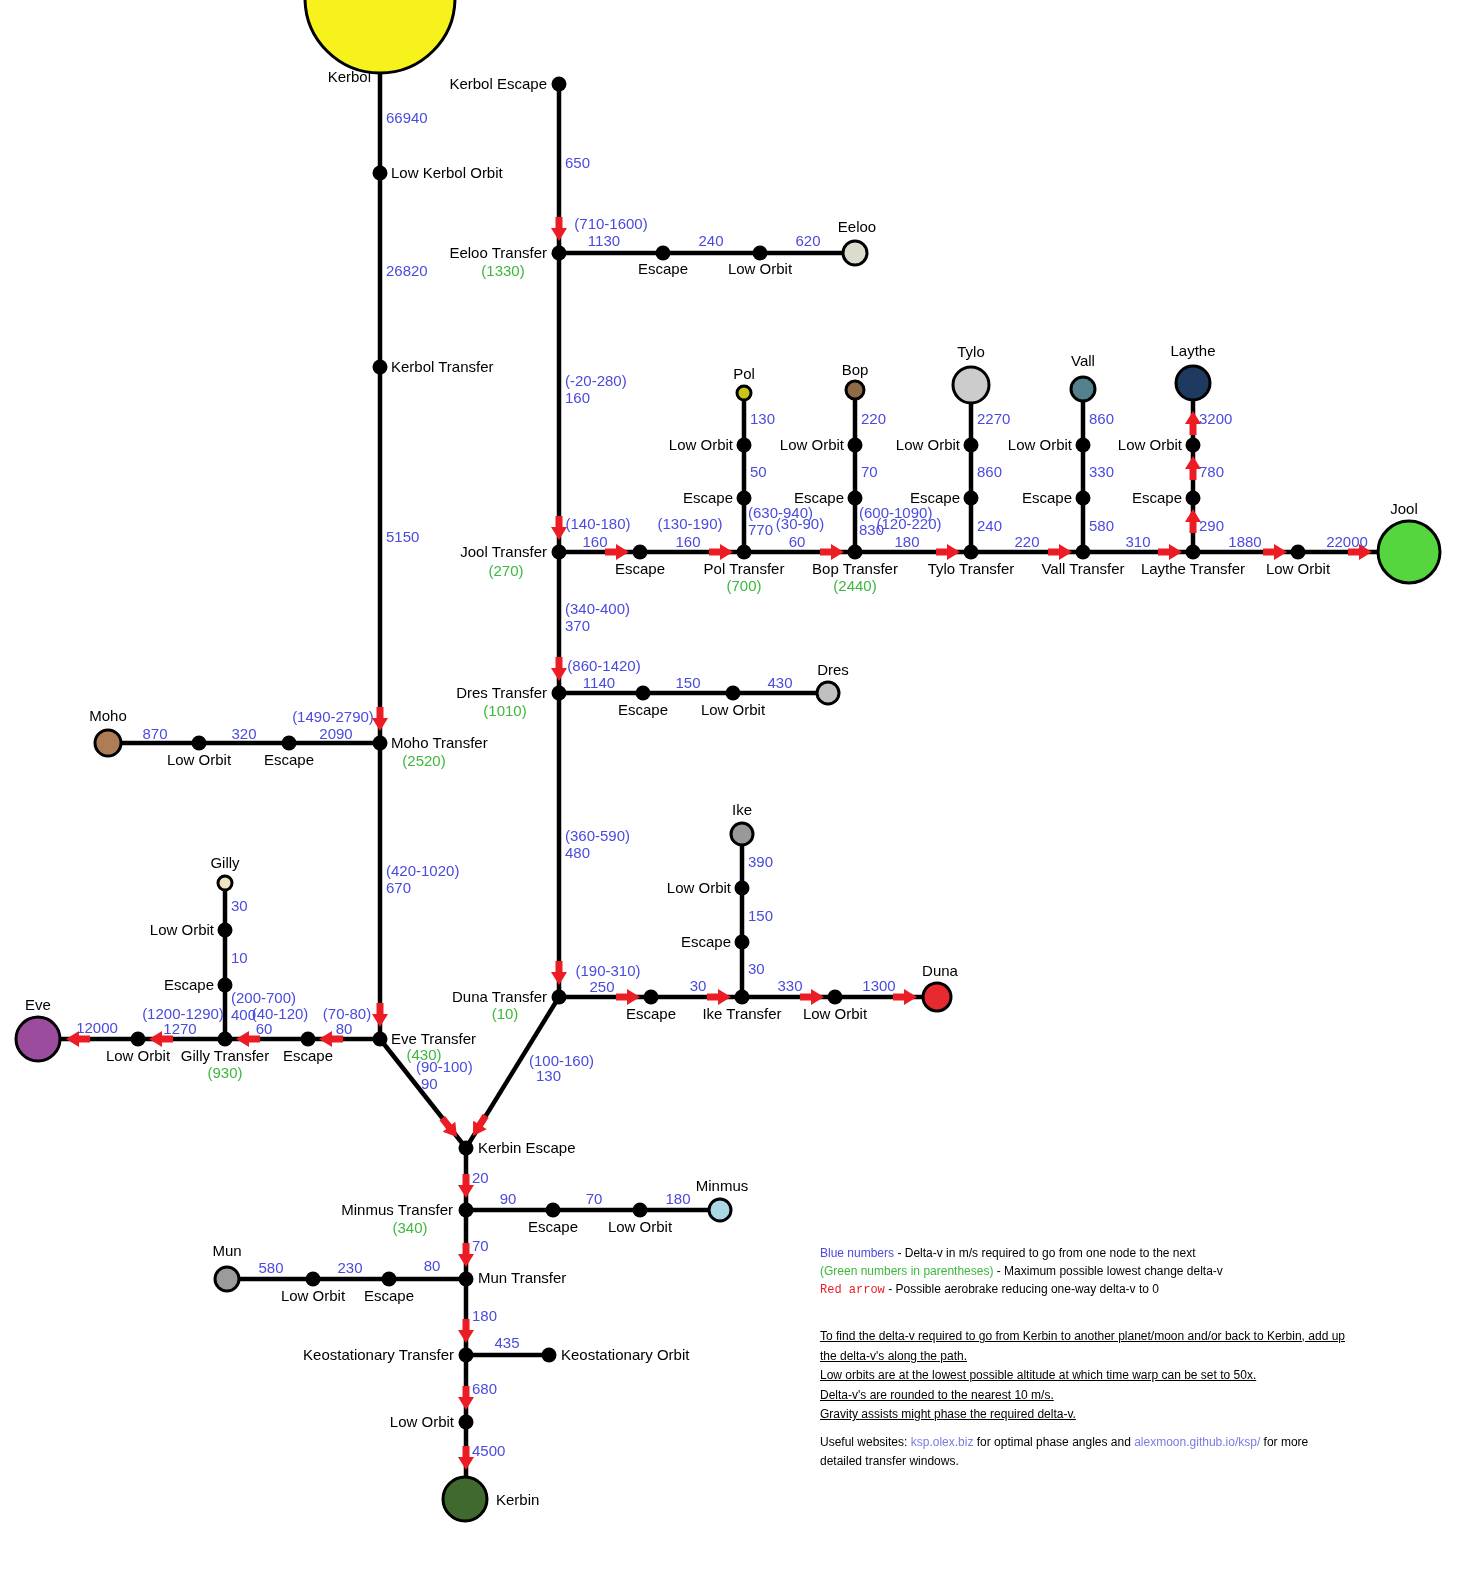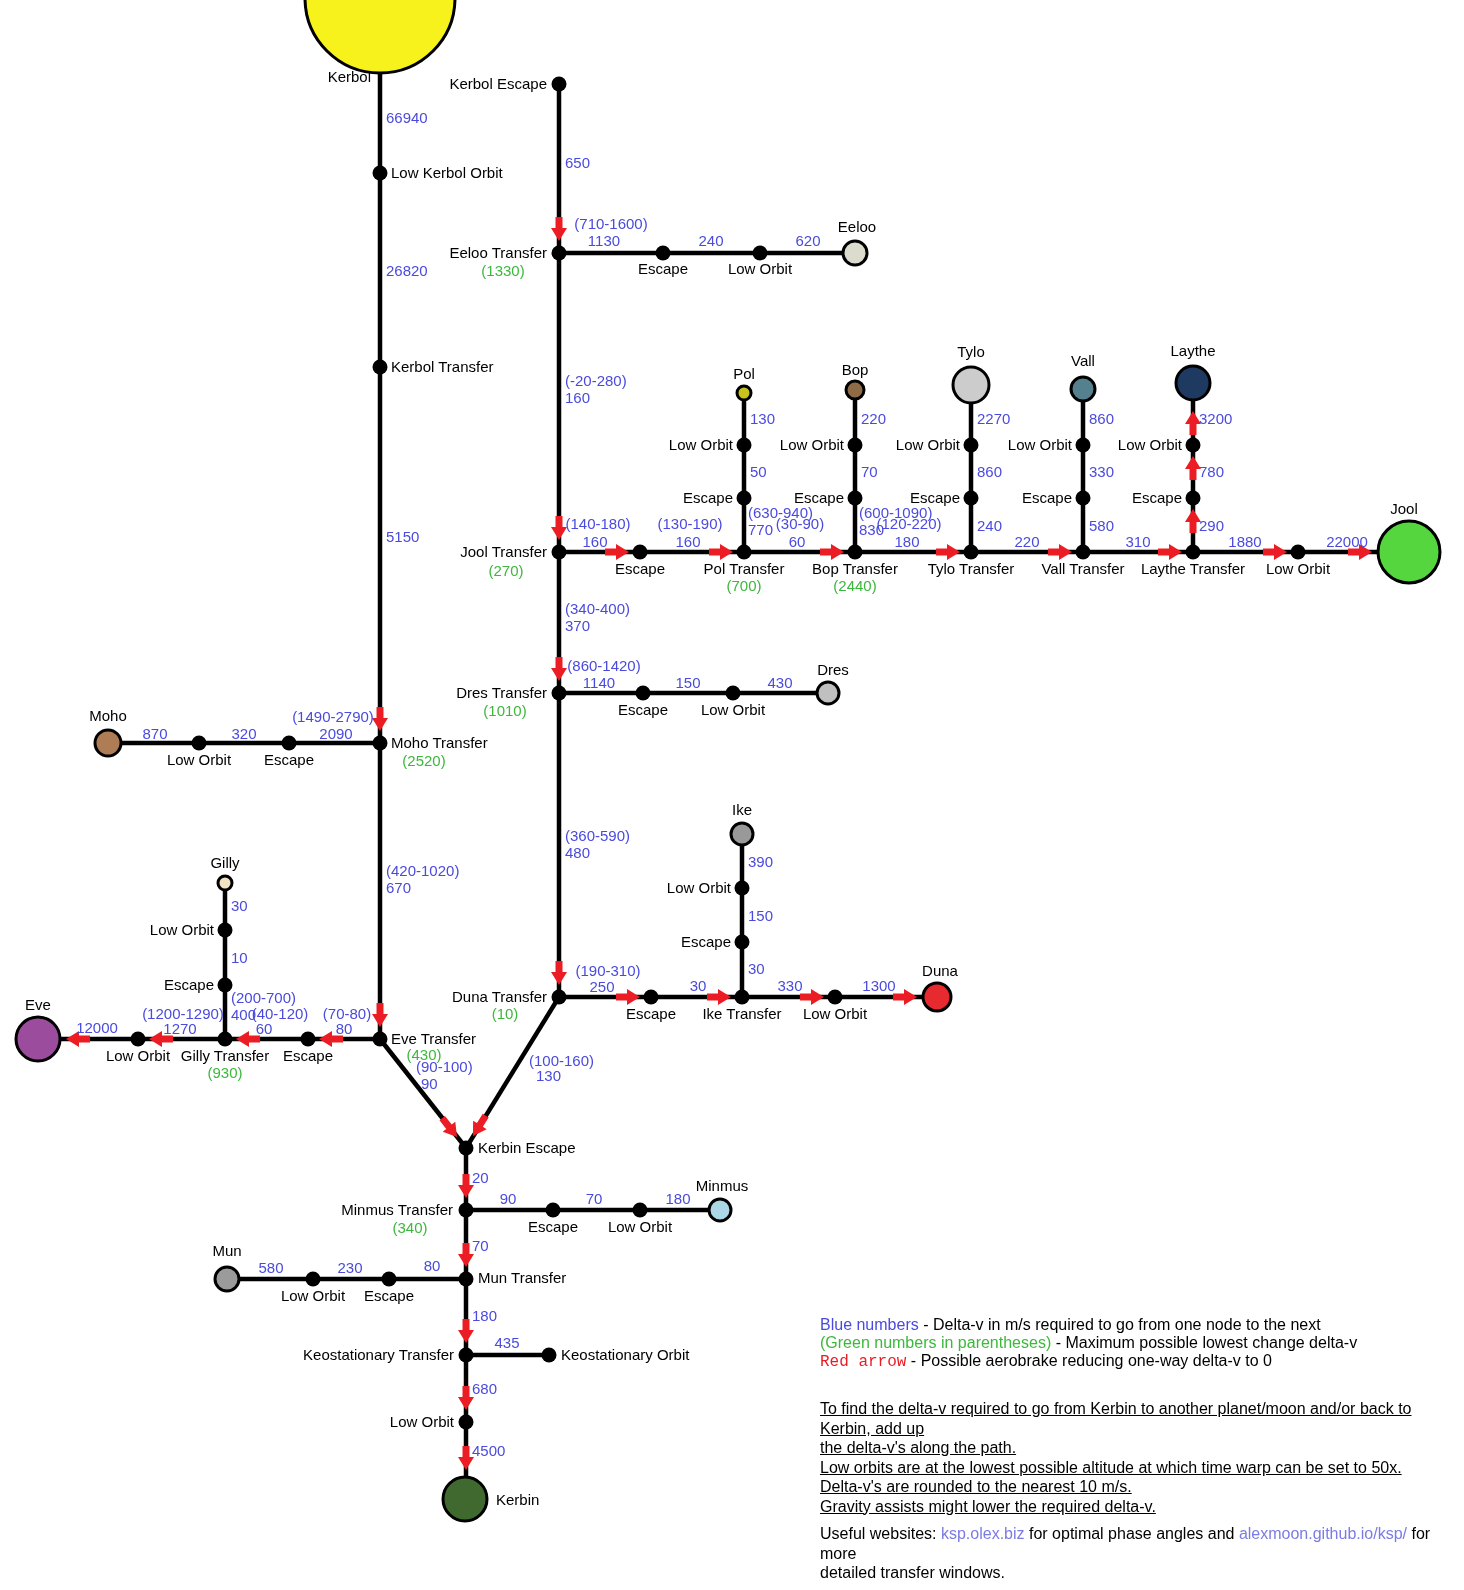--- a/index.html
+++ b/index.html
@@ -2,21 +2,21 @@
 <html><head>
 <meta charset="utf-8">
 <style>
   html,body{margin:0;padding:0;background:#ffffff;}
   .canvas{position:relative;width:1464px;height:1590px;background:#fff;overflow:hidden;
           font-family:"Liberation Sans",sans-serif;}
   svg{position:absolute;left:0;top:0;}
   svg text{font-family:"Liberation Sans",sans-serif;font-size:15px;fill:#000;}
   svg text.b{fill:#4A4ADF;}
   svg text.g{fill:#3CB83C;}
-  .legend{position:absolute;left:820px;top:1316px;width:644px;font-size:16px;
+  .legend{position:absolute;left:820px;top:1244px;width:644px;font-size:12px;
           line-height:18px;color:#000;}
   .notes{margin-top:28px;line-height:19.5px;text-decoration:underline;}
   .websites{margin-top:8px;line-height:19.5px;}
   .c-blue{color:#4A4ADF;}
   .c-green{color:#3CB83C;}
   .c-red{color:#EC1C24;font-family:Liberation Mono, monospace;}
   .c-link{color:#7B7BE4;}
 </style>
 </head>
 <body>
@@ -317,20 +317,20 @@
     <div id="legend-key">
         <div><span class="c-blue">Blue numbers</span><span> - Delta-v in m/s required to go from one node to the next</span></div>
         <div><span class="c-green">(Green numbers in parentheses)</span><span> - Maximum possible lowest change delta-v</span></div>
         <div><span class="c-red">Red arrow</span><span> - Possible aerobrake reducing one-way delta-v to 0</span></div>
       </div>
     <div class="notes" id="notes">
         <div>To find the delta-v required to go from Kerbin to another planet/moon and/or back to Kerbin, add up</div>
         <div>the delta-v's along the path.</div>
         <div>Low orbits are at the lowest possible altitude at which time warp can be set to 50x.</div>
         <div>Delta-v's are rounded to the nearest 10 m/s.</div>
-        <div>Gravity assists might lower the required delta-v.</div>
+        <div>Gravity assists might phase the required delta-v.</div>
       </div>
     <div class="websites" id="websites">
         <div><span>Useful websites: </span><span class="c-link">ksp.olex.biz</span><span> for optimal phase angles and </span><span class="c-link">alexmoon.github.io/ksp/</span><span> for more</span></div>
         <div><span>detailed transfer windows.</span></div>
       </div>
   </div>
 </div>
 
 </body></html>

